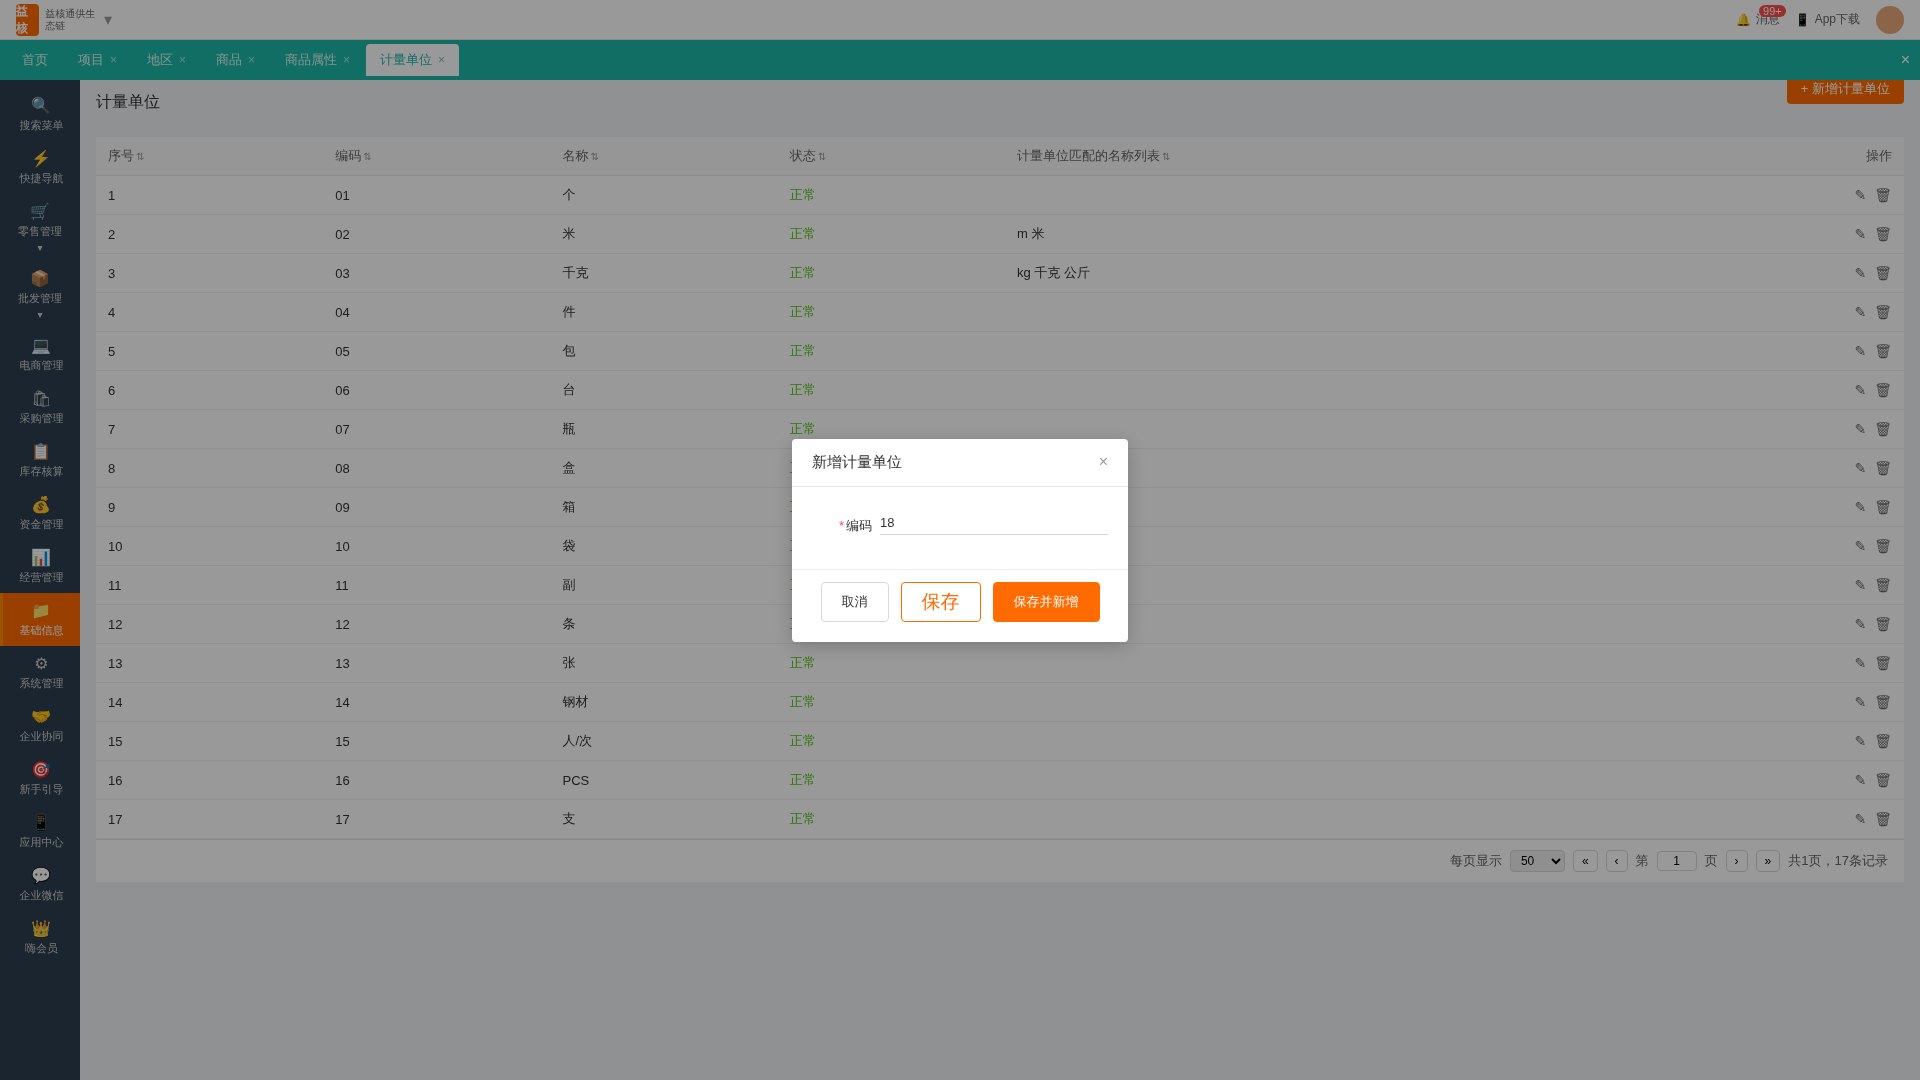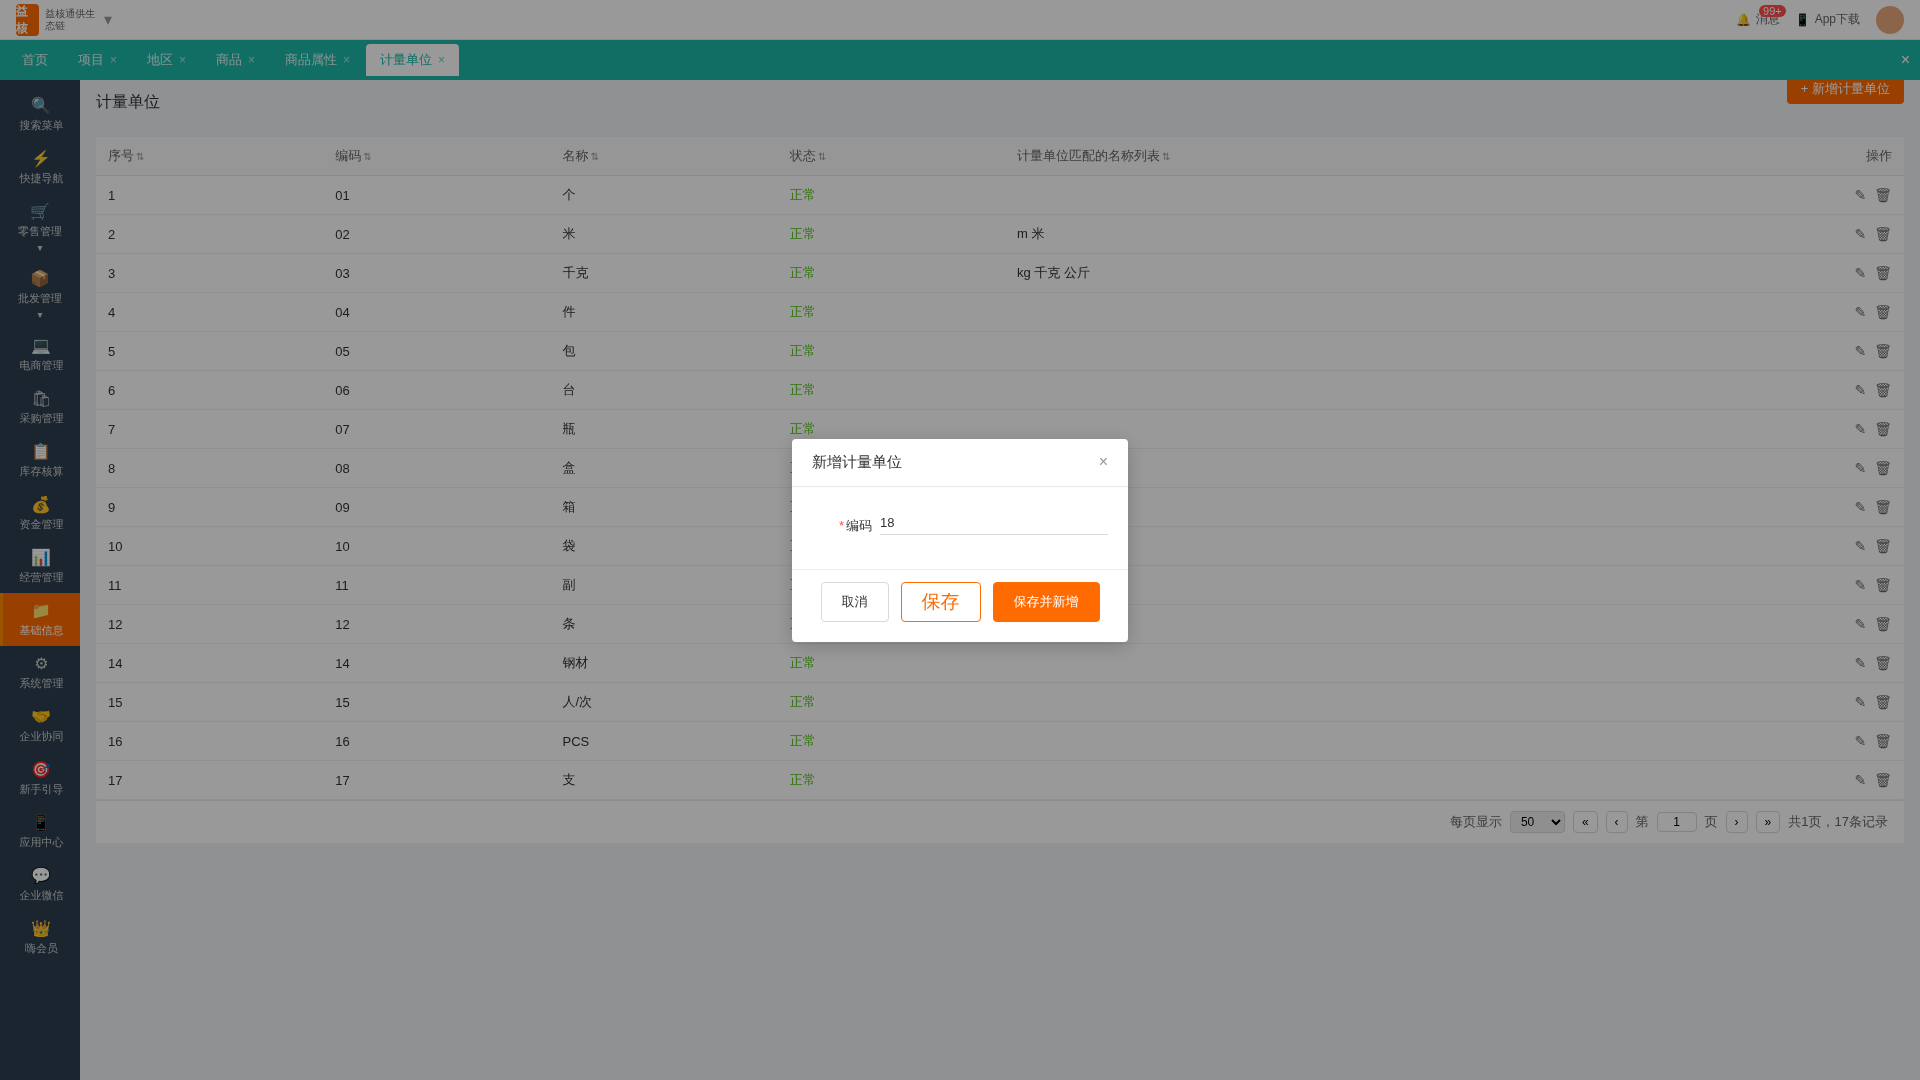--- a/index.html
+++ b/index.html
@@ -367,20 +367,33 @@
       <td class="status-normal">正常</td>
       <td></td>
       <td style="text-align:right;">
         <div class="action-icons" style="justify-content:flex-end;">
           <span class="action-icon" title="编辑">✎</span>
           <span class="action-icon" title="删除">🗑</span>
         </div>
       </td>
     </tr>
             <tr>
+      <td>13</td>
+      <td>13</td>
+      <td>张</td>
+      <td class="status-normal">正常</td>
+      <td></td>
+      <td style="text-align:right;">
+        <div class="action-icons" style="justify-content:flex-end;">
+          <span class="action-icon" title="编辑">✎</span>
+          <span class="action-icon" title="删除">🗑</span>
+        </div>
+      </td>
+    </tr>
+            <tr>
       <td>14</td>
       <td>14</td>
       <td>钢材</td>
       <td class="status-normal">正常</td>
       <td></td>
       <td style="text-align:right;">
         <div class="action-icons" style="justify-content:flex-end;">
           <span class="action-icon" title="编辑">✎</span>
           <span class="action-icon" title="删除">🗑</span>
         </div>

